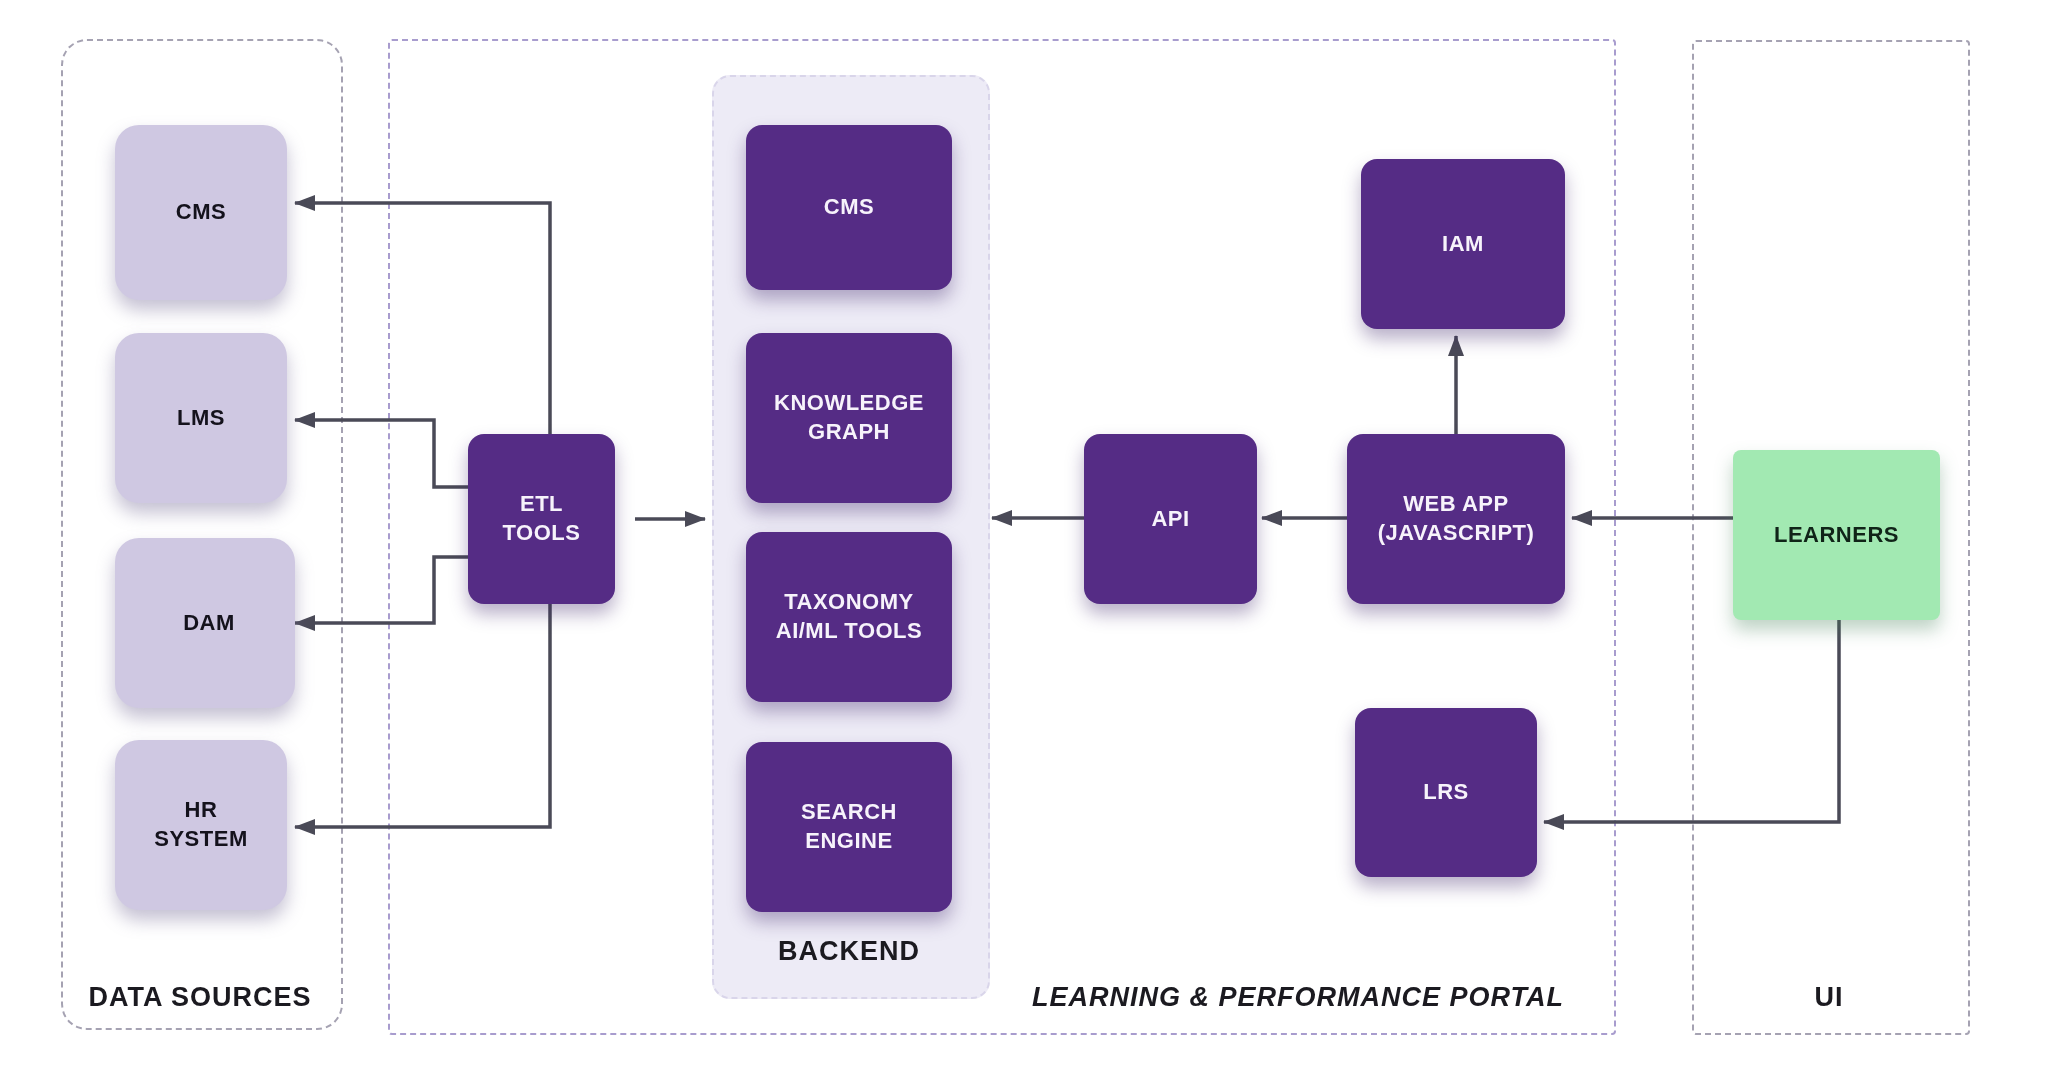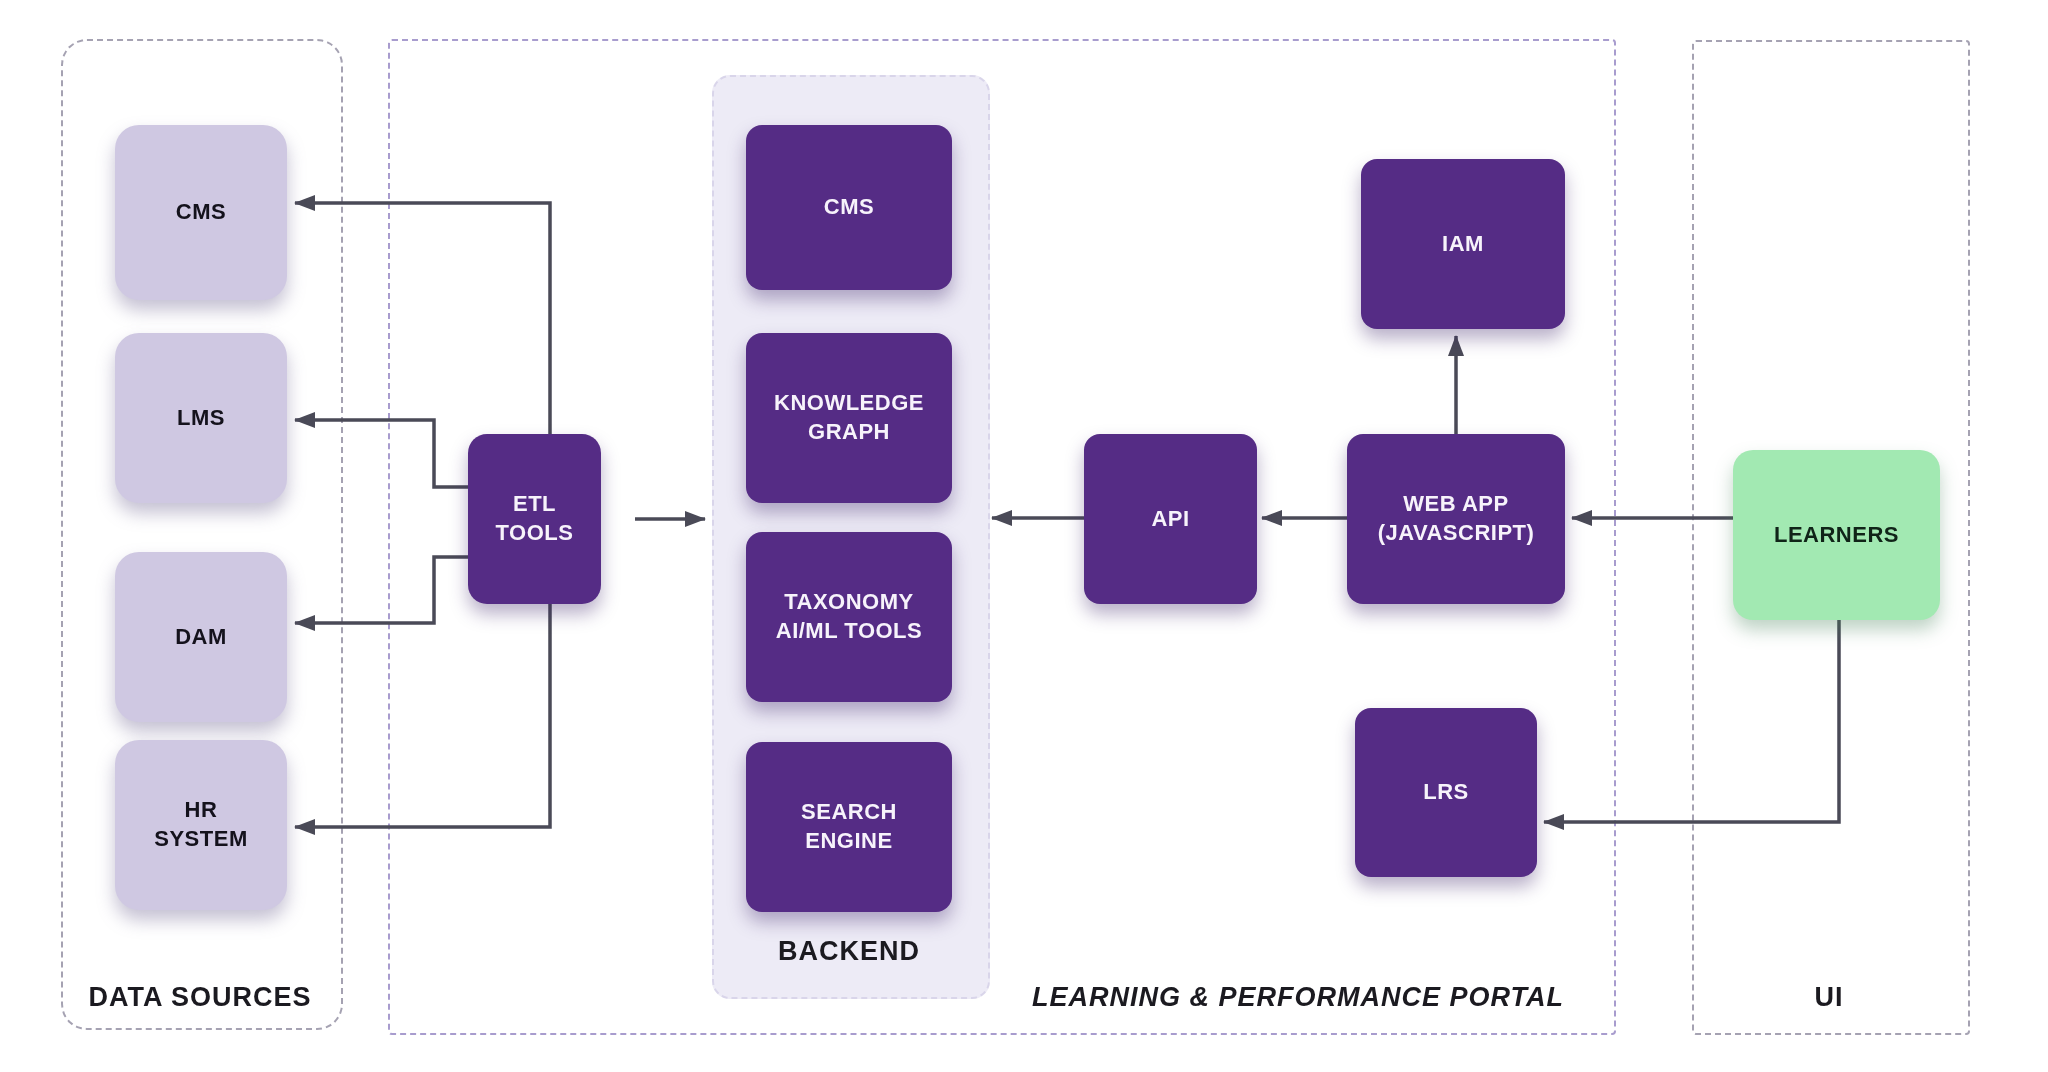--- a/index.html
+++ b/index.html
@@ -31,21 +31,21 @@
   .section-label{position:absolute;color:var(--label-dark);font-weight:bold;font-size:27px;
     letter-spacing:1px;text-align:center;white-space:nowrap;}
 
   .node{position:absolute;display:flex;align-items:center;justify-content:center;
     text-align:center;font-weight:bold;font-size:22px;letter-spacing:.5px;line-height:1.3;}
   .node span{white-space:pre-line;}
   .node.dark{background:var(--node-purple);color:var(--node-text-light);border-radius:16px;
     box-shadow:0 10px 18px rgba(55,30,100,.35);}
   .node.light{background:var(--node-light-purple);color:var(--node-text-dark);border-radius:24px;
     box-shadow:0 10px 18px rgba(110,100,145,.40);}
-  .node.green{background:var(--node-green);color:var(--learners-text);border-radius:20px;
+  .node.green{background:var(--node-green);color:var(--learners-text);border-radius:8px;
     box-shadow:0 10px 18px rgba(70,130,90,.35);}
 
   svg.wires{position:absolute;left:0;top:0;width:2048px;height:1072px;pointer-events:none;}
   svg.wires polyline{fill:none;stroke:var(--line-color);stroke-width:3.5px;stroke-linejoin:miter;}
 </style>
 </head>
 <body>
 
 <div class="stage">
 
@@ -72,29 +72,29 @@
     <polyline points="1456,434 1456,336" marker-end="url(#arrow)"></polyline>
     <polyline points="1839,620 1839,822 1544,822" marker-end="url(#arrow)"></polyline>
   </svg>
 
   <div class="node light" style="left:115px;top:125px;width:172px;height:175px;">
     <span>CMS</span>
   </div>
   <div class="node light" style="left:115px;top:333px;width:172px;height:170px;">
     <span>LMS</span>
   </div>
-  <div class="node light" style="left:115px;top:552px;width:172px;height:170px;">
+  <div class="node light" style="left:115px;top:538px;width:172px;height:170px;padding-left:8px;">
     <span>DAM</span>
   </div>
   <div class="node light" style="left:115px;top:740px;width:172px;height:170px;">
     <span>HR
 SYSTEM</span>
   </div>
 
-  <div class="node dark" style="left:468px;top:434px;width:133px;height:170px;border-radius:19px;">
+  <div class="node dark" style="left:468px;top:434px;width:147px;height:170px;">
     <span>ETL
 TOOLS</span>
   </div>
   <div class="node dark" style="left:746px;top:125px;width:206px;height:165px;">
     <span>CMS</span>
   </div>
   <div class="node dark" style="left:746px;top:333px;width:206px;height:170px;">
     <span>KNOWLEDGE
 GRAPH</span>
   </div>

